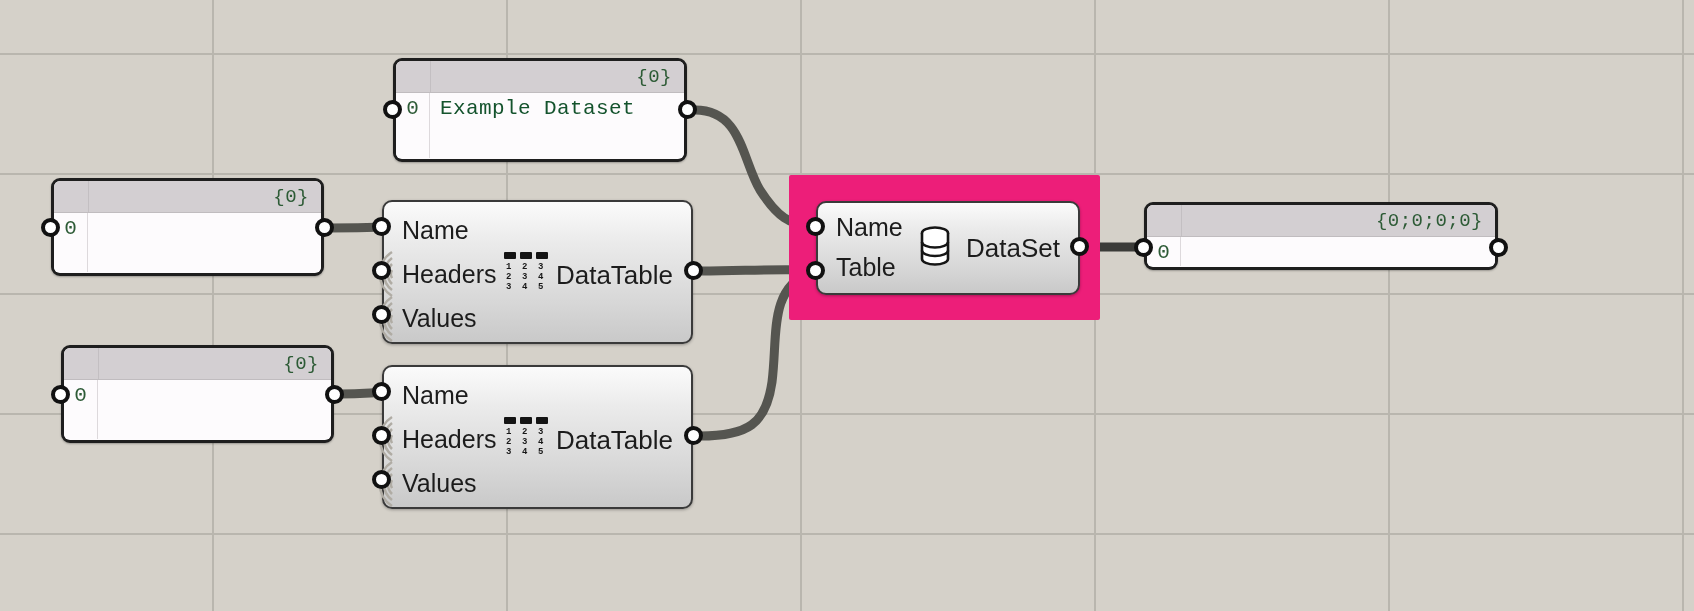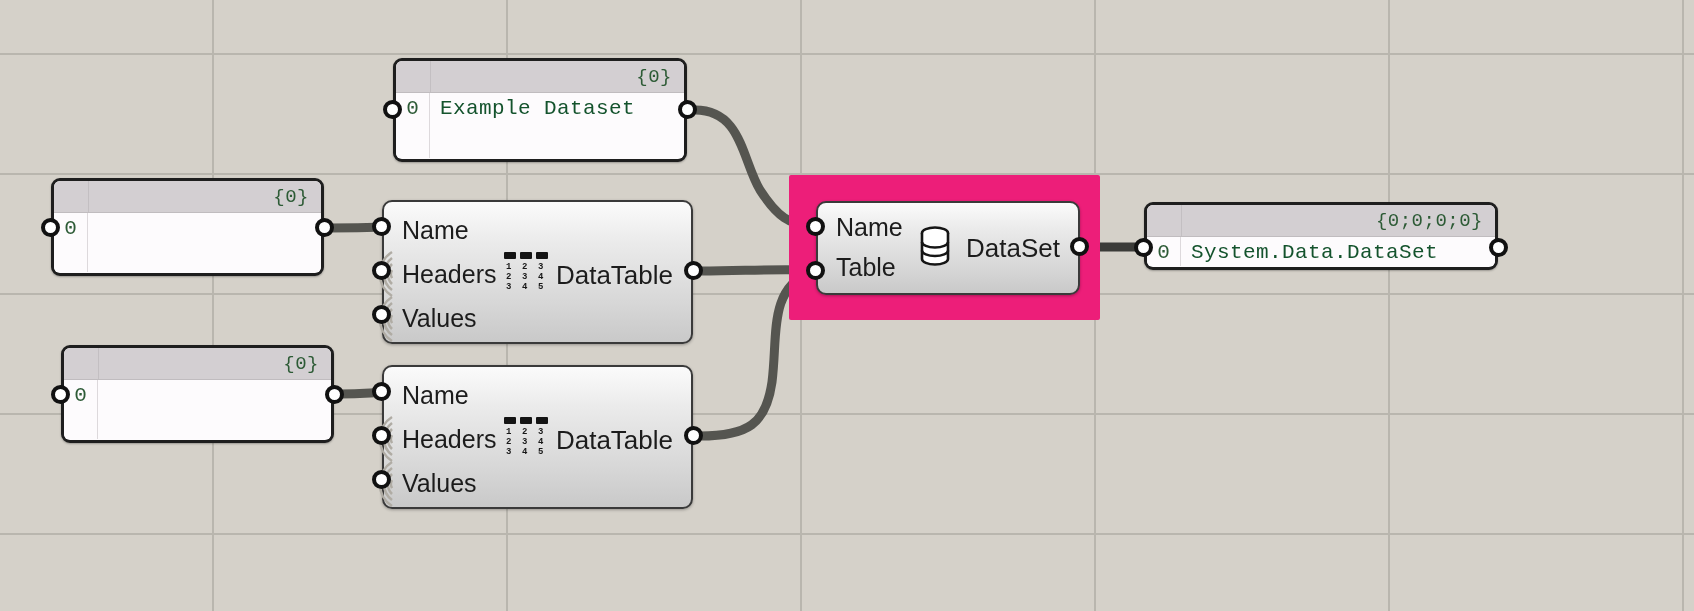--- a/index.html
+++ b/index.html
@@ -387,19 +387,18 @@
 
   <div class="panel" style="left:1144px; top:202px; width:354px; height:68px;">
     <div class="panel-head">
       <div class="panel-head-gutter"></div>
       <div class="panel-path">{0;0;0;0}</div>
     </div>
     <div class="panel-body">
       <div class="panel-gutter">
         <span class="panel-index">0</span>
       </div>
-      <div class="panel-text">System.Data.DataSet</div>
     </div>
   </div>
   <div class="port" style="left:1134px; top:238px;"></div>
   <div class="port" style="left:1489px; top:238px;"></div>
 
 </div>
 
 </body></html>

